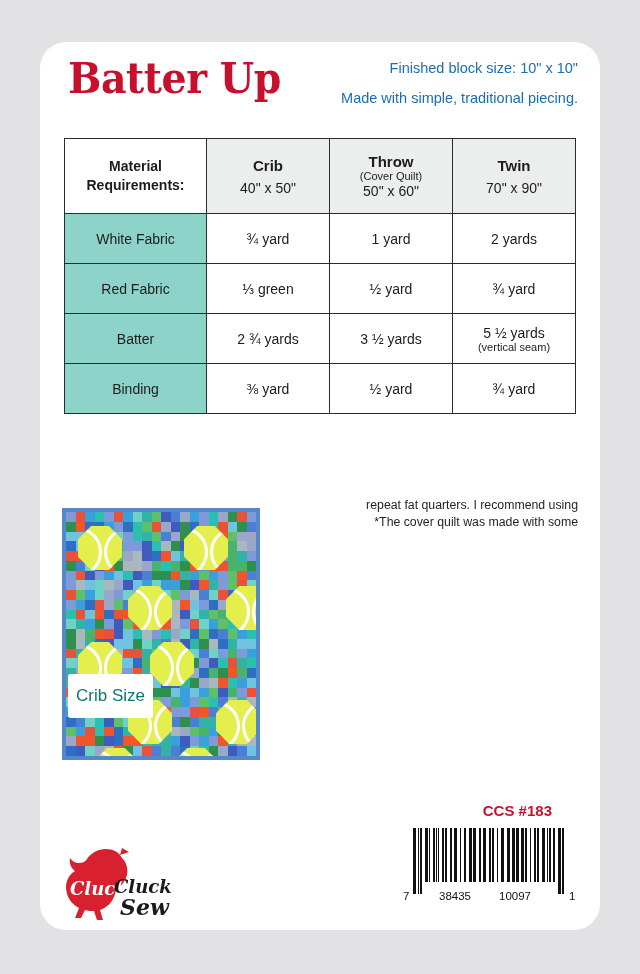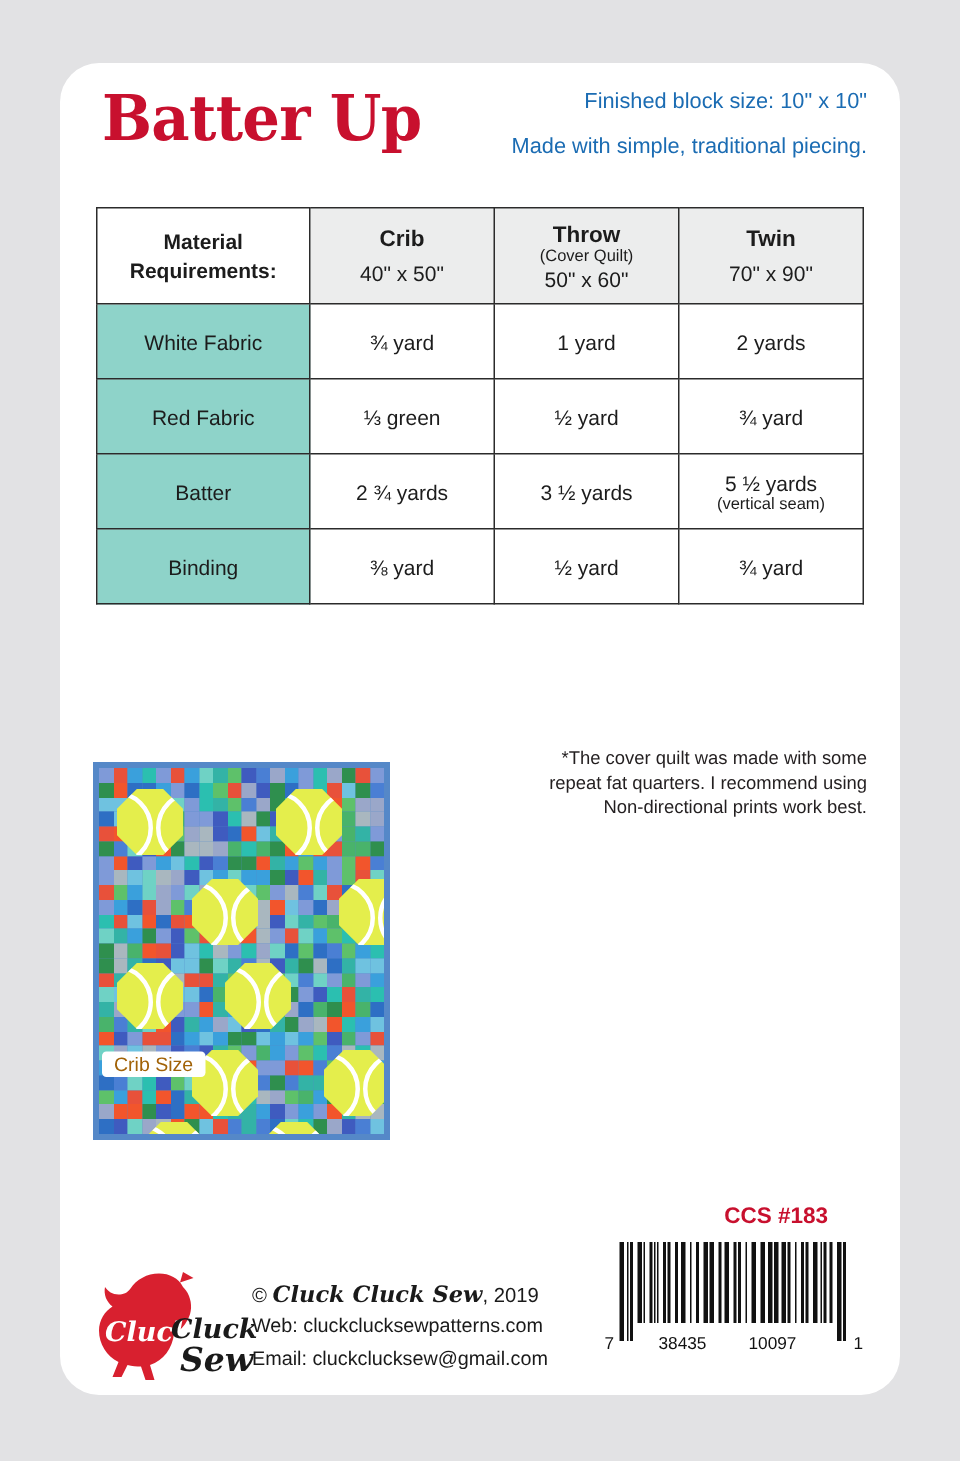--- a/index.html
+++ b/index.html
@@ -49,21 +49,21 @@
     border: 1.6px solid #2b2b2b;
     text-align: center;
     vertical-align: middle;
     font-size: 14px;
     color: #1c1c1c;
     padding: 4px 2px;
   }
   .col-label { width: 142px; }
   .col-val   { width: 123px; }
 
-  .hdr-cell { background: #eceded; height: 64px; }
+  .hdr-cell { background: #eceded; height: 75px; }
   .hdr-blank { background: #ffffff; font-weight: bold; font-size: 14.5px; line-height: 19px; }
   .hdr-name { font-weight: bold; font-size: 15px; display: block; }
   .hdr-sub  { font-size: 11px; display: block; line-height: 13px; }
   .hdr-dim  { font-size: 14px; display: block; margin-top: 6px; }
 
   .row-label { background: #8ed3c9; height: 50px; font-size: 14px; line-height: 18px; }
   .row-val { background: #ffffff; height: 50px; }
   .val-sub { font-size: 11px; display: block; line-height: 12px; }
 
   
@@ -102,23 +102,23 @@
     content: ""; position: absolute;
     border: 3px solid #ffffff;
     border-radius: 50%;
     width: 44px; height: 44px;
   }
   .ball::before { left: -26px; top: 1px; }
   .ball::after  { left: 26px;  top: 1px; }
   .crib-tag {
     position: absolute; left: 6px; bottom: 42px;
     background: #ffffff;
-    color: #a16207;
-    font-size: 13px;
-    padding: 1px 8px;
+    color: #0f766e;
+    font-size: 17px;
+    padding: 12px 8px;
     border-radius: 3px;
     z-index: 5;
   }
 
   
   .tennis {
     position: absolute; left: 256px; top: 620px;
     width: 250px;
     color: #1b6cb3;
   }
@@ -237,23 +237,22 @@
           <tr>
             <td class="row-label"><span>Binding</span></td>
             <td class="row-val"><span>⅜ yard</span></td>
             <td class="row-val"><span>½ yard</span></td>
             <td class="row-val"><span>¾ yard</span></td>
           </tr>
         </tbody>
     </table>
 
     <div class="footnote">
+      <div>repeat fat quarters.  I recommend using</div>
       <div>*The cover quilt was made with some</div>
-      <div>repeat fat quarters.  I recommend using</div>
-      <div>Non-directional prints work best.</div>
     </div>
 
     <div class="quilt-wrap">
       <div class="quilt-grid" id="quilt-grid">
           <div class="q" style="background: rgb(127, 154, 216);"></div>
           <div class="q" style="background: rgb(232, 81, 58);"></div>
           <div class="q" style="background: rgb(58, 160, 220);"></div>
           <div class="q" style="background: rgb(43, 191, 176);"></div>
           <div class="q" style="background: rgb(127, 154, 216);"></div>
           <div class="q" style="background: rgb(232, 81, 58);"></div>
@@ -817,21 +816,15 @@
     <div class="logo">
       <svg width="112" height="80" viewBox="0 0 112 80">
         <path fill="#d8202f" d="M64 16c-3-6-9-9-16-9-8 0-15 4-19 10-2 3-5 4-8 4-4 0-7-2-9-5-1 5 1 10 5 13-5 3-9 9-9 16 0 9 5 17 13 21l-4 10h6l4-8c3 1 6 1 9 1l3 9h6l-3-10c9-3 15-11 16-21 4-2 7-5 9-9 3-5 3-11 1-16-1-3-3-5-4-6z"></path>
         <path fill="#d8202f" d="M62 13l9-3-7-4z"></path>
       </svg>
       <div class="logo-word1">Cluck</div>
       <div class="logo-word2">Cluck</div>
       <div class="logo-word3">Sew</div>
     </div>
 
-    <div class="contact">
-      <div class="l1"><span>©</span>
-        <span class="script">Cluck Cluck Sew</span><span>, 2019</span></div>
-      <div class="l2">Web: cluckclucksewpatterns.com</div>
-      <div class="l3">Email: cluckclucksew@gmail.com</div>
-    </div>
 
   </div>
 </div>
 
 </body></html>

